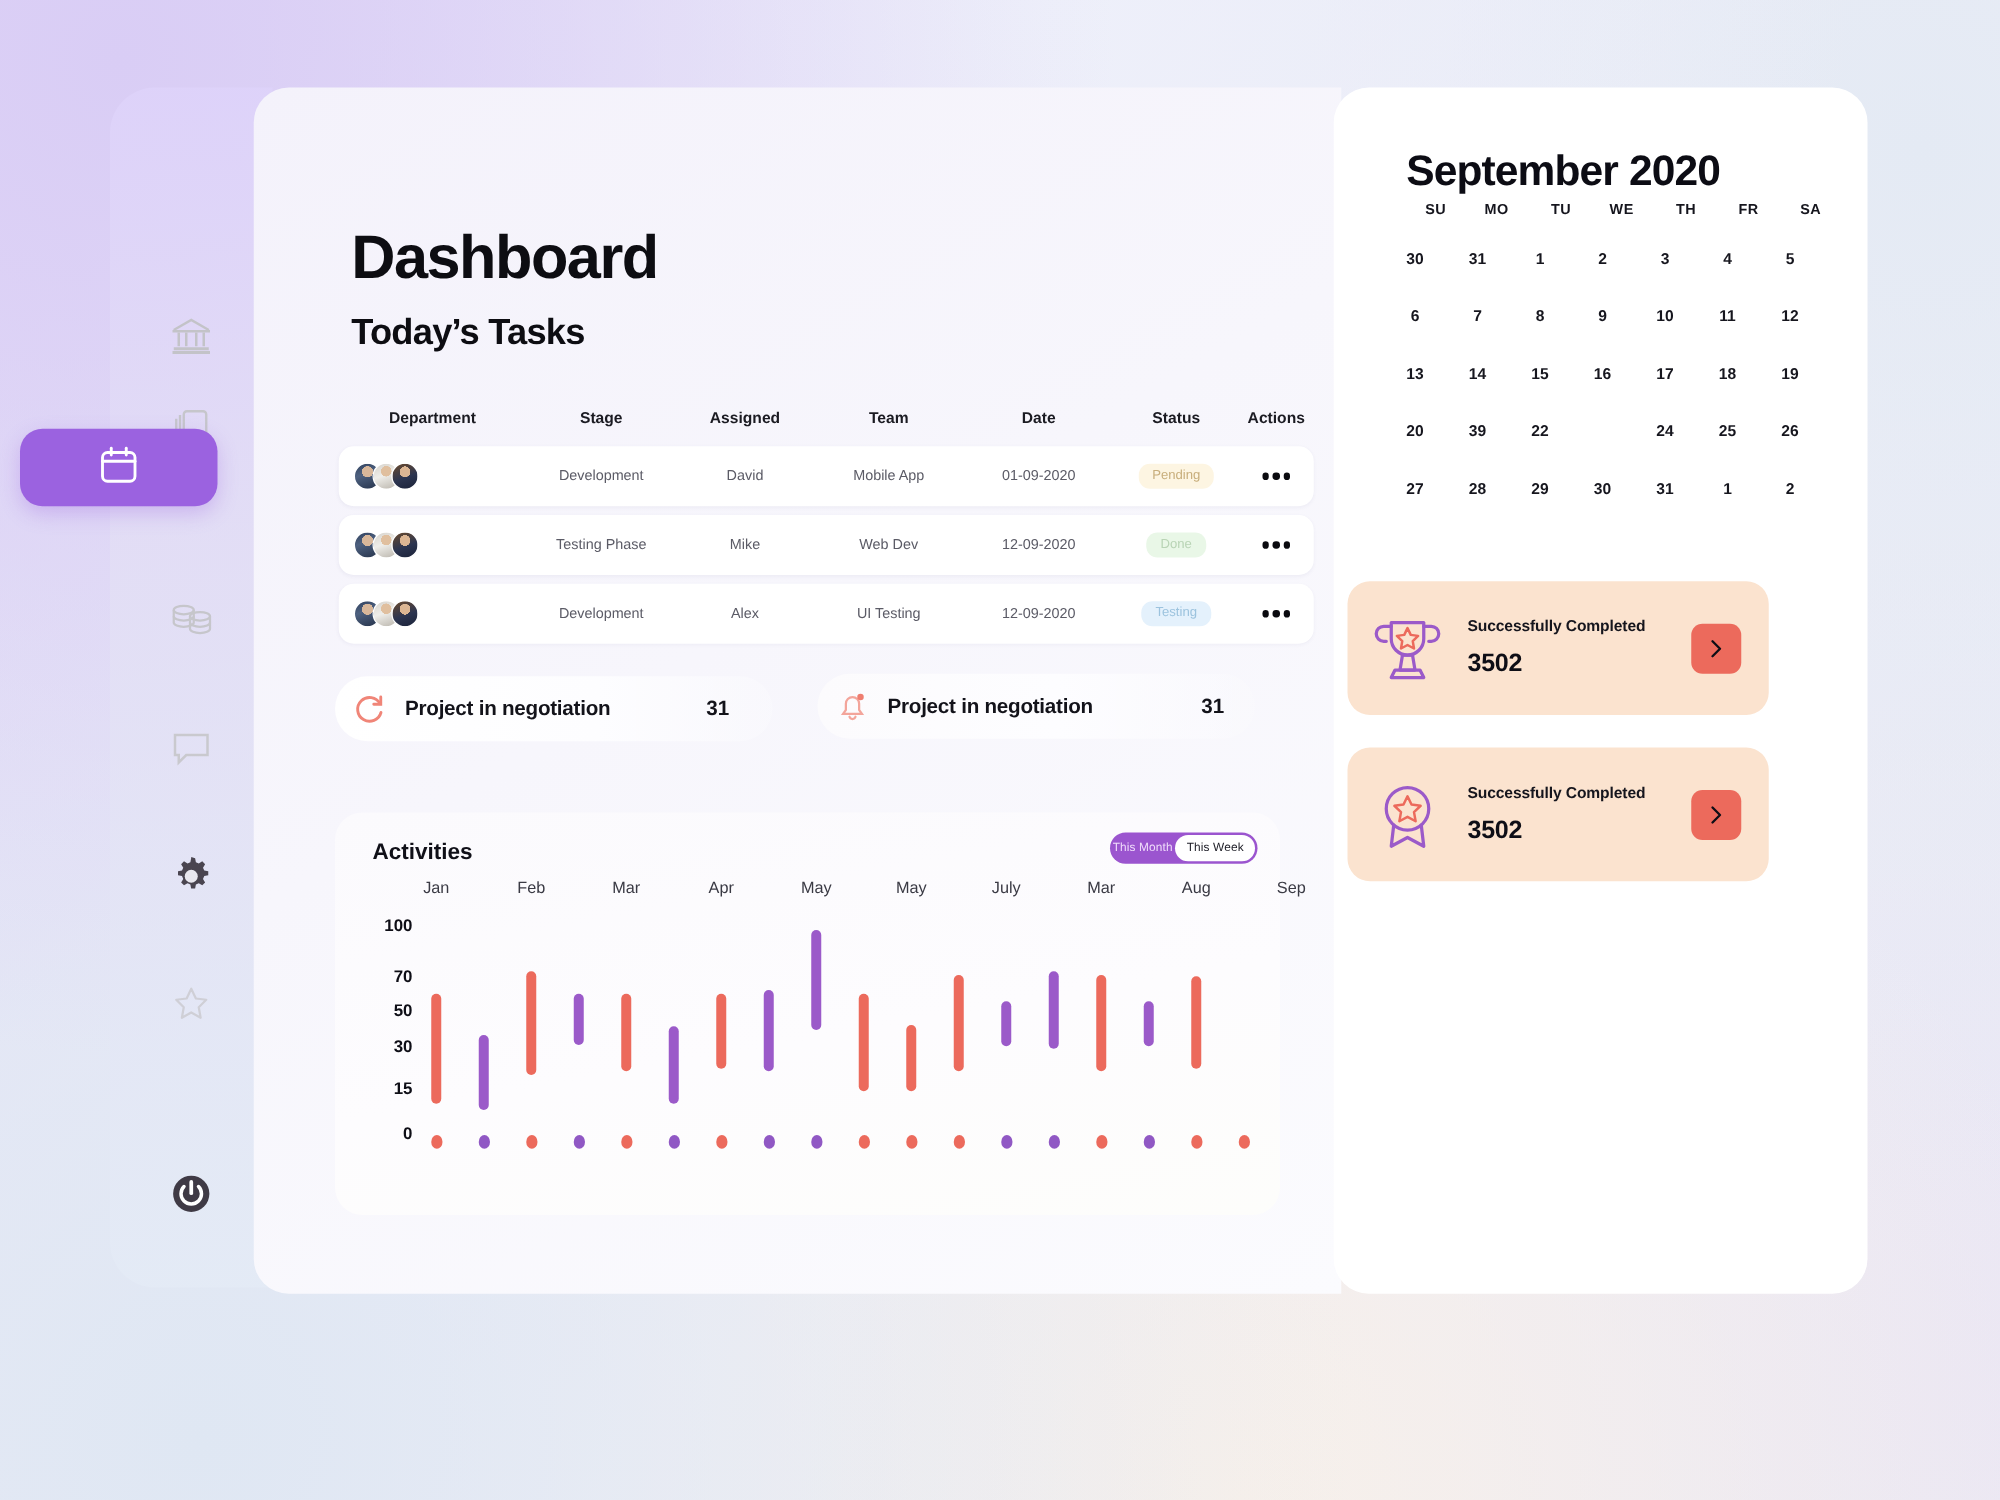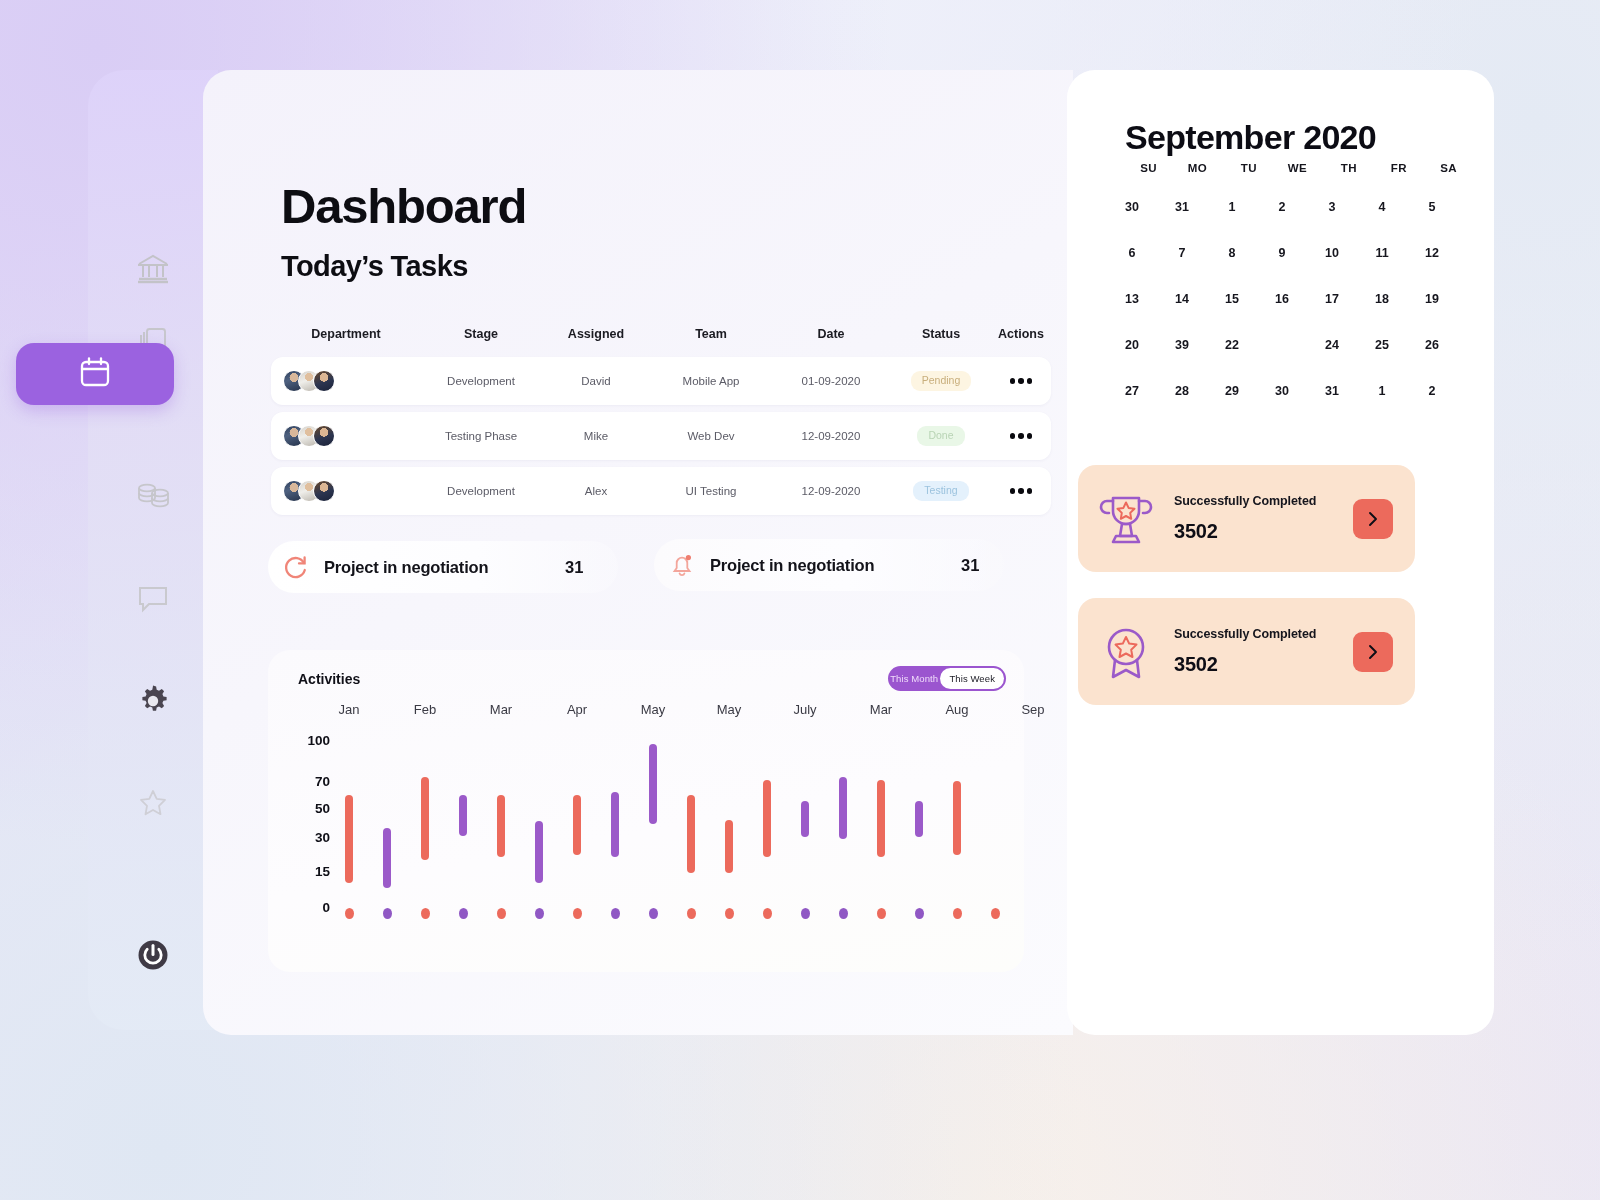--- a/index.html
+++ b/index.html
@@ -108,21 +108,21 @@
   .neg-count { position:absolute; font-size:16.5px; font-weight:700; color:#13131a; }
   #neg-count-1 { left:297px; }
   #neg-count-2 { left:307px; }
 
   
   #activities-card {
     position:absolute; left:268px; top:650px; width:756px; height:322px;
     background:linear-gradient(170deg,#fbfafd 0%,#fdfcfe 55%,#fdfdfb 100%);
     border-radius:22px;
   }
-  #activities-title { position:absolute; left:30px; top:21px; font-size:14px; font-weight:700; color:#101018; }
+  #activities-title { position:absolute; left:30px; top:21px; font-size:18px; font-weight:700; color:#101018; }
   #range-toggle {
     position:absolute; right:18px; top:16px; width:118px; height:25px;
     background:#9b55cf; border-radius:13px; display:flex; align-items:center; cursor:pointer;
   }
   #toggle-month { flex:1; text-align:center; font-size:9.5px; color:#f0dcfb; letter-spacing:.1px; }
   #toggle-week {
     background:#fff; border-radius:12px; height:21px; margin-right:2px;
     display:flex; align-items:center; justify-content:center;
     font-size:9.5px; color:#1b1b24; padding:0 9px; letter-spacing:.1px;
   }

